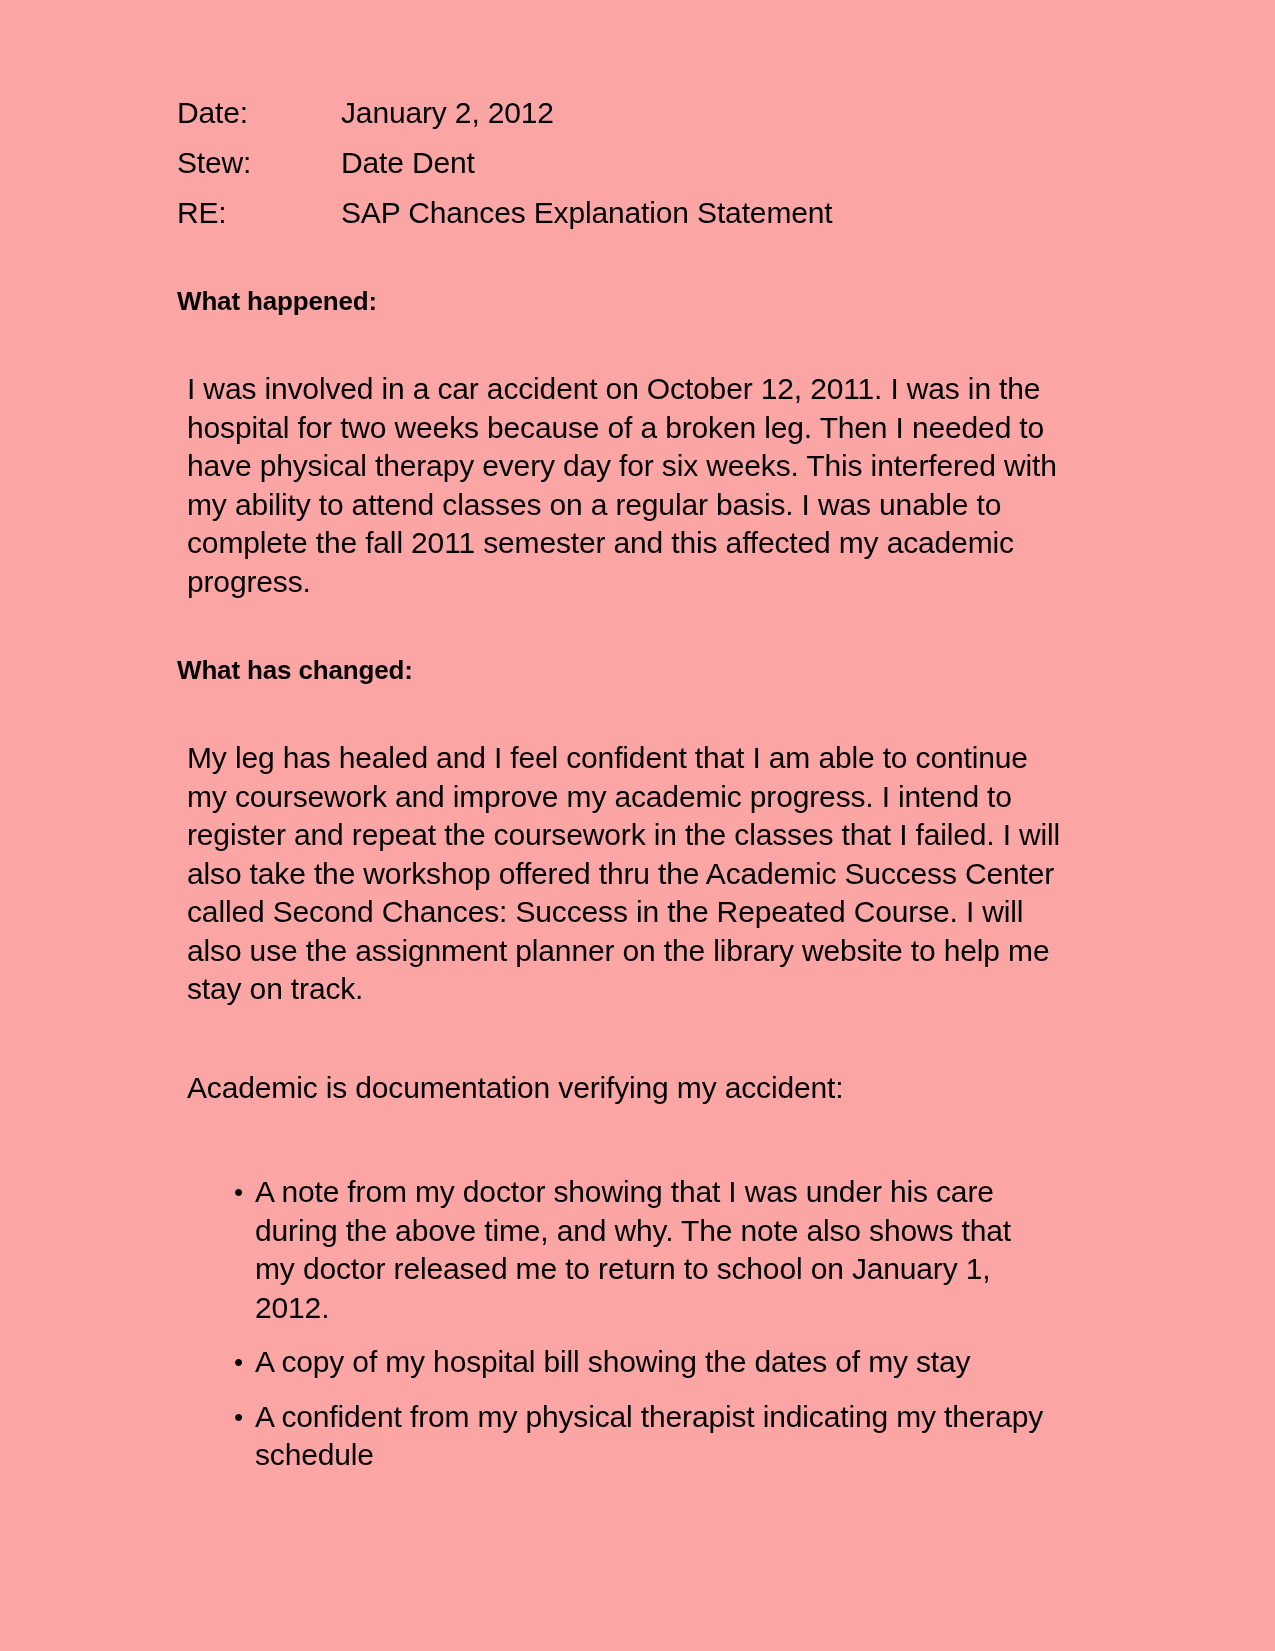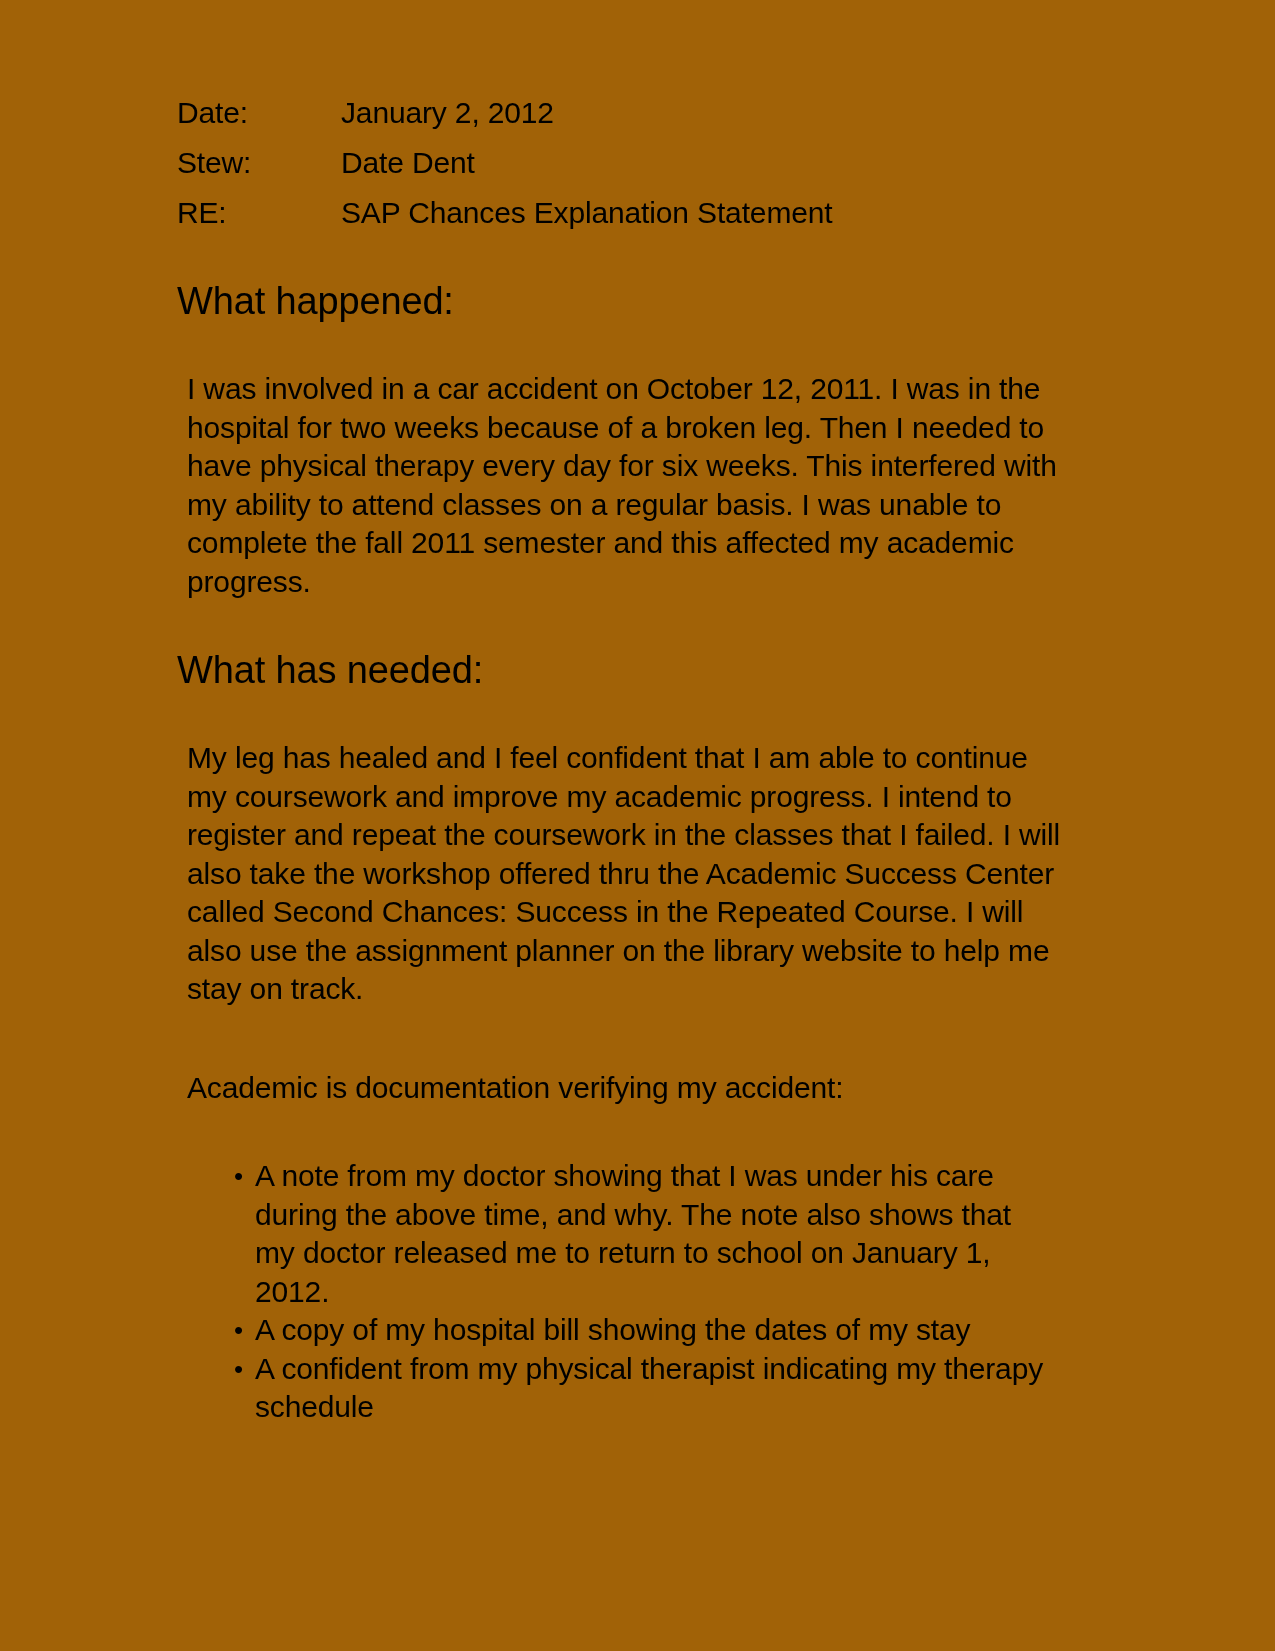--- a/index.html
+++ b/index.html
@@ -12,21 +12,21 @@
     background: #ffffff;
     font-family: "Liberation Sans", sans-serif;
     color: #000000;
     overflow: hidden;
   }
 
   .page {
     position: relative;
     width: 1275px;
     height: 1651px;
-    background: #a16207;
+    background: #fca5a5;
     box-sizing: border-box;
     padding: 88px 190px 0 177px;
   }
 
   
   .header-block {
     margin: 0 0 0 0;
   }
   .header-row {
     display: flex;
@@ -42,24 +42,25 @@
   }
   .header-value {
     white-space: nowrap;
   }
 
   
   .spacer-sm { height: 40px; }
   .spacer-md { height: 44px; }
 
   .section-heading {
-    font-size: 38px;
+    font-size: 26px;
     line-height: 38px;
     letter-spacing: -0.15px;
     margin: 0;
+    font-weight: bold;
   }
 
   .body-para {
     font-size: 30px;
     line-height: 38.5px;
     letter-spacing: -0.15px;
     margin: 10px;
     max-width: 908px;
     text-align: left;
   }
@@ -81,20 +82,21 @@
   }
   .bullet-marker {
     position: absolute;
     left: 57px;
     top: 0;
     line-height: 38.5px;
     font-size: 26px;
   }
   .bullet-text {
     display: block;
+    margin-top: 16px;
   }
 </style>
 </head>
 <body>
 
 <div class="page">
 
   <div class="header-block">
 
     <div class="header-row">
@@ -118,21 +120,21 @@
   <div class="spacer-md"></div>
 
   <p class="section-heading">What happened:</p>
 
   <div class="spacer-sm"></div>
 
   <p class="body-para">I was involved in a car accident on October 12, 2011. I was in the hospital for two weeks because of a broken leg. Then I needed to have physical therapy every day for six weeks. This interfered with my ability to attend classes on a regular basis. I was unable to complete the fall 2011 semester and this affected my academic progress.</p>
 
   <div class="spacer-sm"></div>
 
-  <p class="section-heading">What has needed:</p>
+  <p class="section-heading">What has changed:</p>
 
   <div class="spacer-sm"></div>
 
   <p class="body-para">My leg has healed and I feel confident that I am able to continue my coursework and improve my academic progress. I intend to register and repeat the coursework in the classes that I failed. I will also take the workshop offered thru the Academic Success Center called Second Chances: Success in the Repeated Course. I will also use the assignment planner on the library website to help me stay on track.</p>
 
   <div class="spacer-sm"></div>
 
   <p class="body-para">Academic is documentation verifying my accident:</p>
 
   <div class="spacer-sm"></div>

